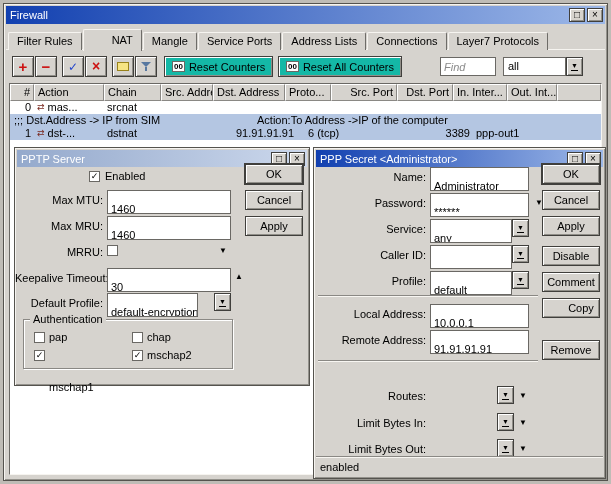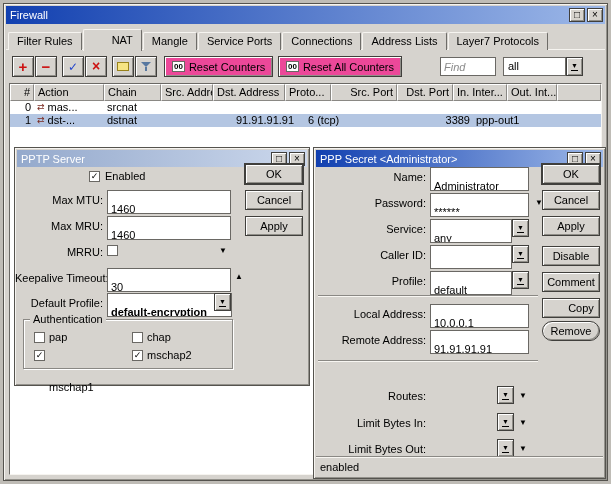--- a/index.html
+++ b/index.html
@@ -17,21 +17,21 @@
 .tab.active{margin-top:0;height:22px;line-height:20px;z-index:3;padding-left:28px;}
 .fw-body{position:absolute;left:2px;right:2px;top:45px;bottom:2px;background:#d6d3ce;border-top:1px solid #f6f4f0;}
 .toolbtn{position:absolute;width:22px;height:21px;background:#d6d3ce;border:1px solid #403f3c;box-shadow:inset 1px 1px 0 #fff,inset -1px -1px 0 #908e88;display:flex;align-items:center;justify-content:center;}
 .ico-add,.ico-remove{color:#cc1010;font-weight:bold;font-size:15px;line-height:14px;}
 .ico-enable{color:#2244cc;font-weight:bold;font-size:12px;line-height:12px;}
 .ico-disable{color:#cc1010;font-weight:bold;font-size:14px;line-height:13px;}
 .icon-comment{width:12px;height:9px;background:#f6e483;border:1px solid #98821a;display:block;}
 .icon-funnel{display:block;}
 .fun-top{display:block;width:0;height:0;border-left:5px solid transparent;border-right:5px solid transparent;border-top:5px solid #5878a0;}
 .fun-stem{display:block;width:2px;height:4px;background:#5878a0;margin:0 auto;}
-.pushbtn{position:absolute;height:21px;display:inline-flex;align-items:center;gap:4px;padding:0 7px;background:#ec4899;border:1px solid #403f3c;box-shadow:inset 1px 1px 0 #fff,inset -1px -1px 0 #908e88;white-space:nowrap;}
+.pushbtn{position:absolute;height:21px;display:inline-flex;align-items:center;gap:4px;padding:0 7px;background:#14b8a6;border:1px solid #403f3c;box-shadow:inset 1px 1px 0 #fff,inset -1px -1px 0 #908e88;white-space:nowrap;}
 .c00{font-size:8px;font-weight:bold;line-height:9px;border:1px solid #6a6864;background:#fff;padding:0 1px;}
 .find{position:absolute;height:19px;border:1px solid #6a6864;background:#fff;padding:0 3px;font-size:11px;}
 .find::placeholder{color:#8a8a8a;font-style:italic;}
 .combofield{position:absolute;height:19px;background:#fff;border:1px solid #6a6864;padding:1px 4px;line-height:15px;}
 .ddbtn{position:absolute;width:17px;background:#d6d3ce;border:1px solid #403f3c;box-shadow:inset 1px 1px 0 #fff,inset -1px -1px 0 #908e88;display:flex;align-items:center;justify-content:center;}
 .ddglyph{font-size:7px;line-height:7px;border-bottom:1px solid #000;padding-bottom:1px;}
 .tablewrap{position:absolute;left:3px;right:3px;top:33px;bottom:3px;background:#fff;border:1px solid;border-color:#6a6864 #f6f4f0 #f6f4f0 #6a6864;overflow:hidden;}
 .thead{display:flex;height:17px;background:#d6d3ce;}
 .th{border-right:1px solid #8a8884;border-top:1px solid #fff;border-left:1px solid #fff;border-bottom:1px solid #8a8884;padding:1px 3px;white-space:nowrap;overflow:hidden;line-height:13px;}
 .th.rt{text-align:right;}
@@ -65,22 +65,22 @@
     <span class="tbtns">
       <span class="tb-btn">□</span>
       <span class="tb-btn">×</span>
     </span>
   </div>
   <div class="tabs">
     <span class="tab">Filter Rules</span>
     <span class="tab active">NAT</span>
     <span class="tab">Mangle</span>
     <span class="tab">Service Ports</span>
+    <span class="tab">Address Lists</span>
     <span class="tab">Connections</span>
-    <span class="tab">Address Lists</span>
     <span class="tab">Layer7 Protocols</span>
   </div>
   <div class="fw-body">
     <div class="toolbtn" style="left:6px;top:6px;">
         <span class="ico-add">+</span>
       </div>
     <div class="toolbtn" style="left:29px;top:6px;">
         <span class="ico-remove">−</span>
       </div>
     <div class="toolbtn" style="left:56px;top:6px;">
@@ -127,20 +127,24 @@
         <span class="th fill"></span>
       </div>
       <div class="tr">
         <span class="td rt" style="width:24px;">0</span>
         <span class="td" style="width:70px;">
             <span class="acticon">⇄</span>
             <span>mas...</span>
           </span>
         <span class="td" style="width:57px;">srcnat</span>
       </div>
+      <div class="tr sel cmtrow">
+        <span class="cmt-left">;;; Dst.Address -&gt; IP from SIM</span>
+        <span class="cmt-right">Action:To Address -&gt;IP of the computer</span>
+      </div>
       <div class="tr sel">
         <span class="td rt" style="width:24px;">1</span>
         <span class="td" style="width:70px;">
             <span class="acticon">⇄</span>
             <span>dst-...</span>
           </span>
         <span class="td" style="width:57px;">dstnat</span>
         <span class="td" style="width:72px;"></span>
         <span class="td" style="width:72px;">91.91.91.91</span>
         <span class="td" style="width:46px;">6 (tcp)</span>
@@ -172,21 +176,21 @@
 
   <span class="flabel" style="left:0;top:95px;width:88px;">MRRU:</span>
   <span class="cbx" style="left:92px;top:97px;"></span>
   <span class="tri" style="left:204px;top:99px;">▼</span>
 
   <span class="flabel" style="left:0;top:121px;width:88px;">Keepalive Timeout:</span>
   <span class="txt" style="left:92px;top:120px;width:124px;">30</span>
   <span class="tri" style="left:220px;top:125px;">▲</span>
 
   <span class="flabel" style="left:0;top:146px;width:88px;">Default Profile:</span>
-  <span class="txt" style="left:92px;top:145px;width:125px;font-weight:bold;">default-encryption</span>
+  <span class="txt" style="left:92px;top:145px;width:91px;">default-encryption</span>
   <div class="ddbtn" style="left:199px;top:145px;height:18px;">
       <span class="ddglyph">▼</span>
     </div>
 
   <div class="group" style="left:8px;top:171px;width:210px;height:50px;">
     <span class="glabel">Authentication</span>
     <span class="cbx" style="left:10px;top:12px;"></span>
     <span class="cblabel" style="left:25px;top:11px;">pap</span>
     <span class="cbx" style="left:108px;top:12px;"></span>
     <span class="cblabel" style="left:123px;top:11px;">chap</span>
@@ -265,14 +269,14 @@
 
   <div class="hr" style="left:2px;top:308px;width:287px;"></div>
   <span class="status" style="left:6px;top:313px;">enabled</span>
 
   <div class="btn def" style="left:228px;top:16px;">OK</div>
   <div class="btn" style="left:228px;top:42px;">Cancel</div>
   <div class="btn" style="left:228px;top:68px;">Apply</div>
   <div class="btn" style="left:228px;top:98px;">Disable</div>
   <div class="btn" style="left:228px;top:124px;">Comment</div>
   <div class="btn" style="left:228px;top:150px;padding-left:20px;">Copy</div>
-  <div class="btn" style="left:228px;top:173px;border-radius:10px;">Remove</div>
+  <div class="btn" style="left:228px;top:192px;">Remove</div>
 </div>
 
 </body></html>

